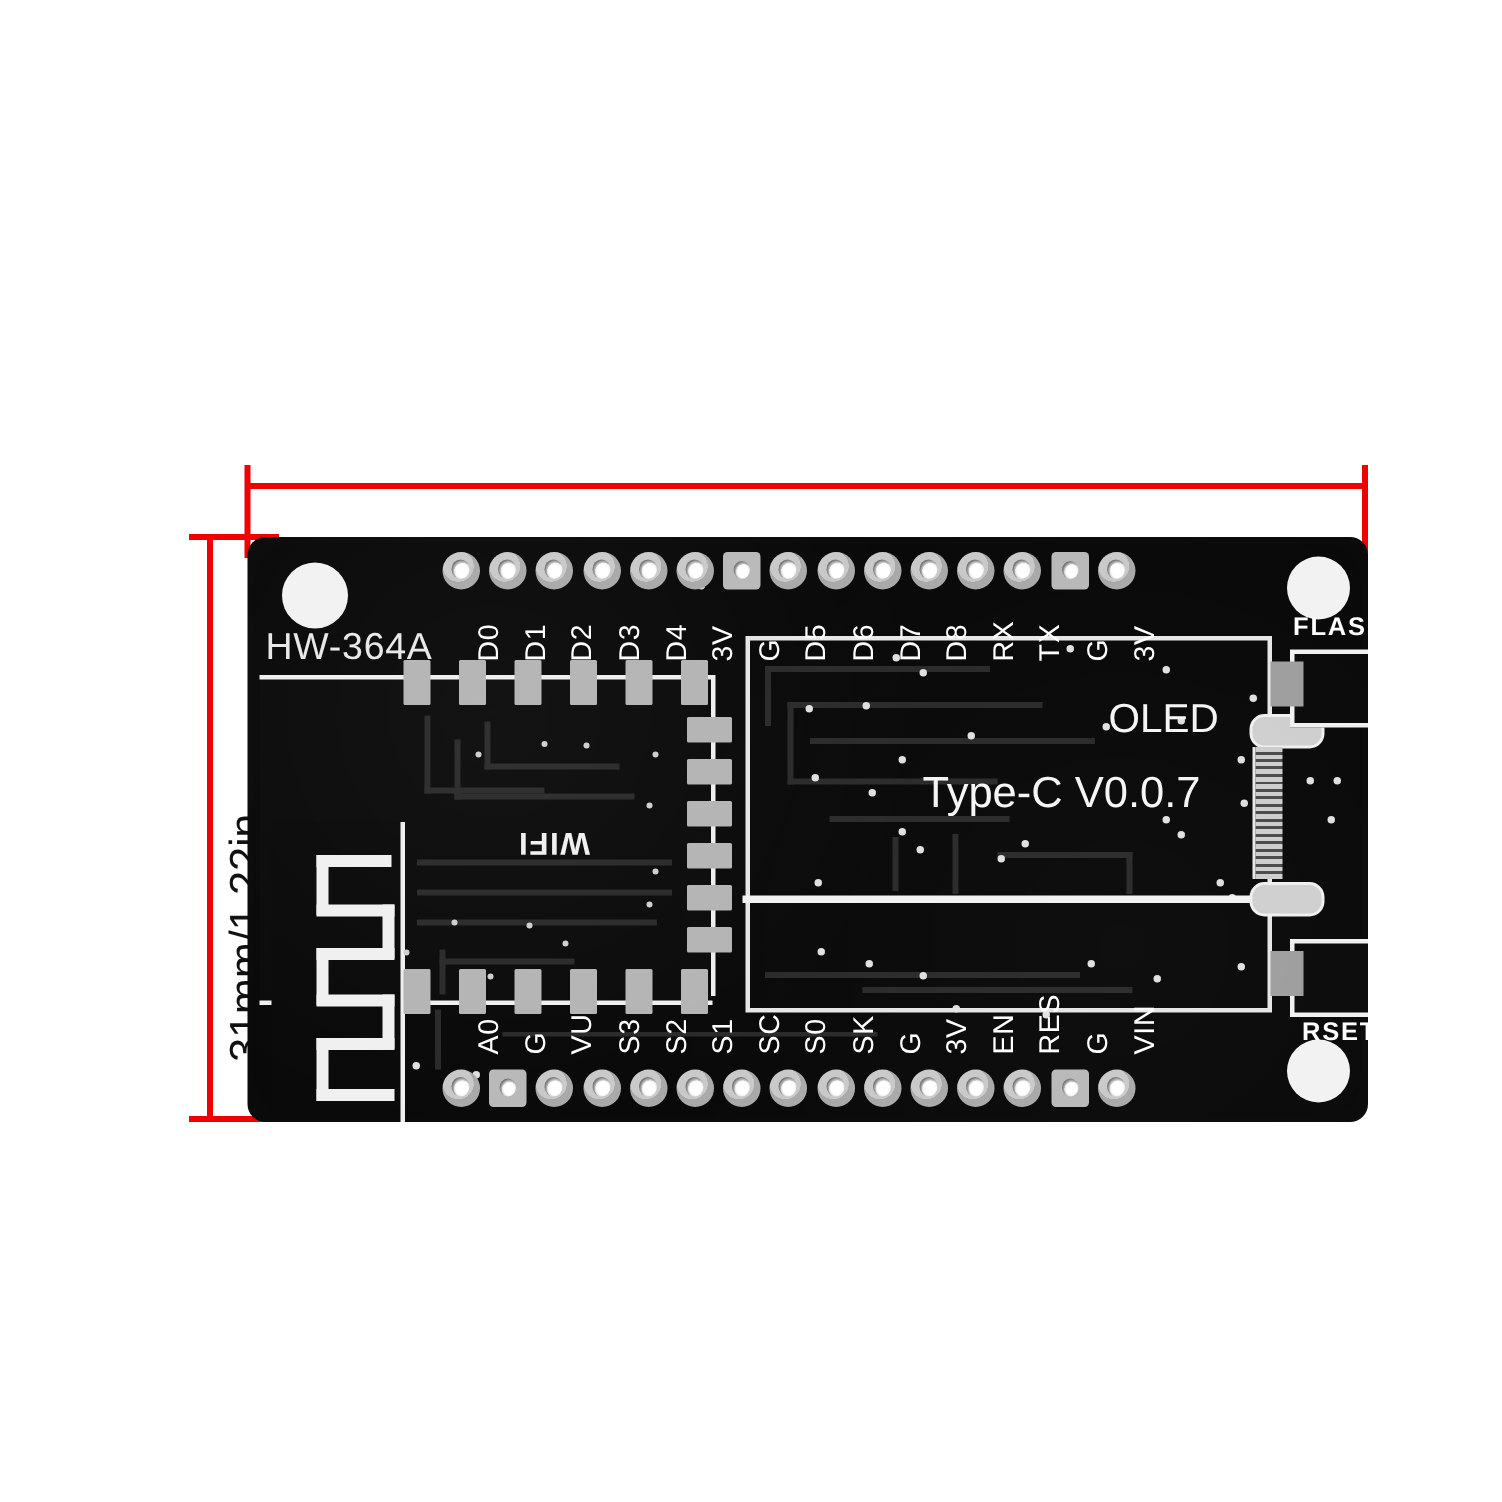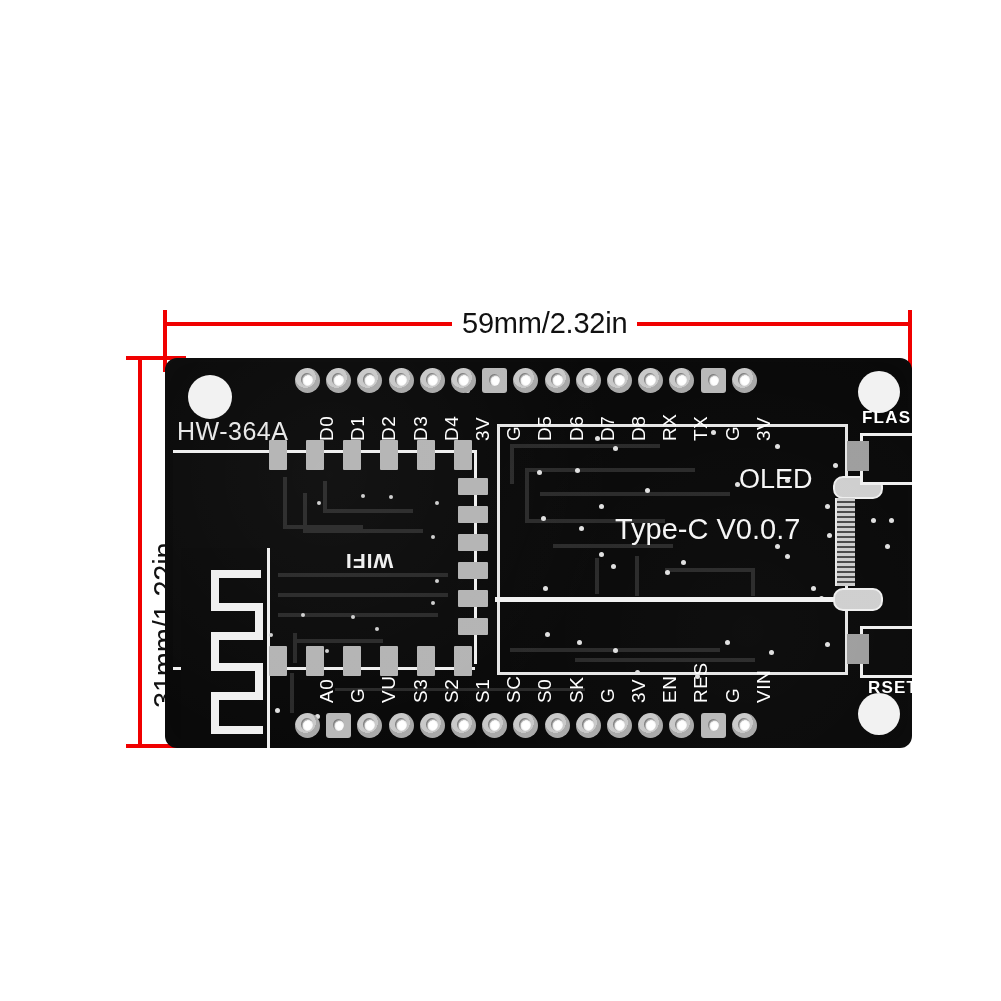--- a/index.html
+++ b/index.html
@@ -261,21 +261,20 @@
   .via.sm { width: 4px; height: 4px; background: #cfcfcf; }
 </style>
 </head>
 <body>
 
 <div id="stage">
 
   <div class="dim-line-h" style="left:165px; top:322px; width:747px;"></div>
   <div class="dim-line-v" style="left:163px; top:310px; height:62px;"></div>
   <div class="dim-line-v" style="left:908px; top:310px; height:62px;"></div>
-  <div class="dim-label" style="left:452px; top:307px; background:#ffffff; padding:0 10px;">59mm/2.32in</div>
 
   <div class="dim-line-v" style="left:138px; top:358px; height:390px;"></div>
   <div class="dim-line-h" style="left:126px; top:356px; width:60px;"></div>
   <div class="dim-line-h" style="left:126px; top:744px; width:60px;"></div>
   <div class="dim-label dim-label-v" style="left:148px; top:716px; background:#ffffff; padding:0 8px;">31mm/1.22in</div>
 
   <div id="board">
 
     <div class="mount-hole" style="left:23px; top:17px; width:44px; height:44px;"></div>
     <div class="mount-hole" style="left:23px; top:330px; width:44px; height:44px;"></div>

